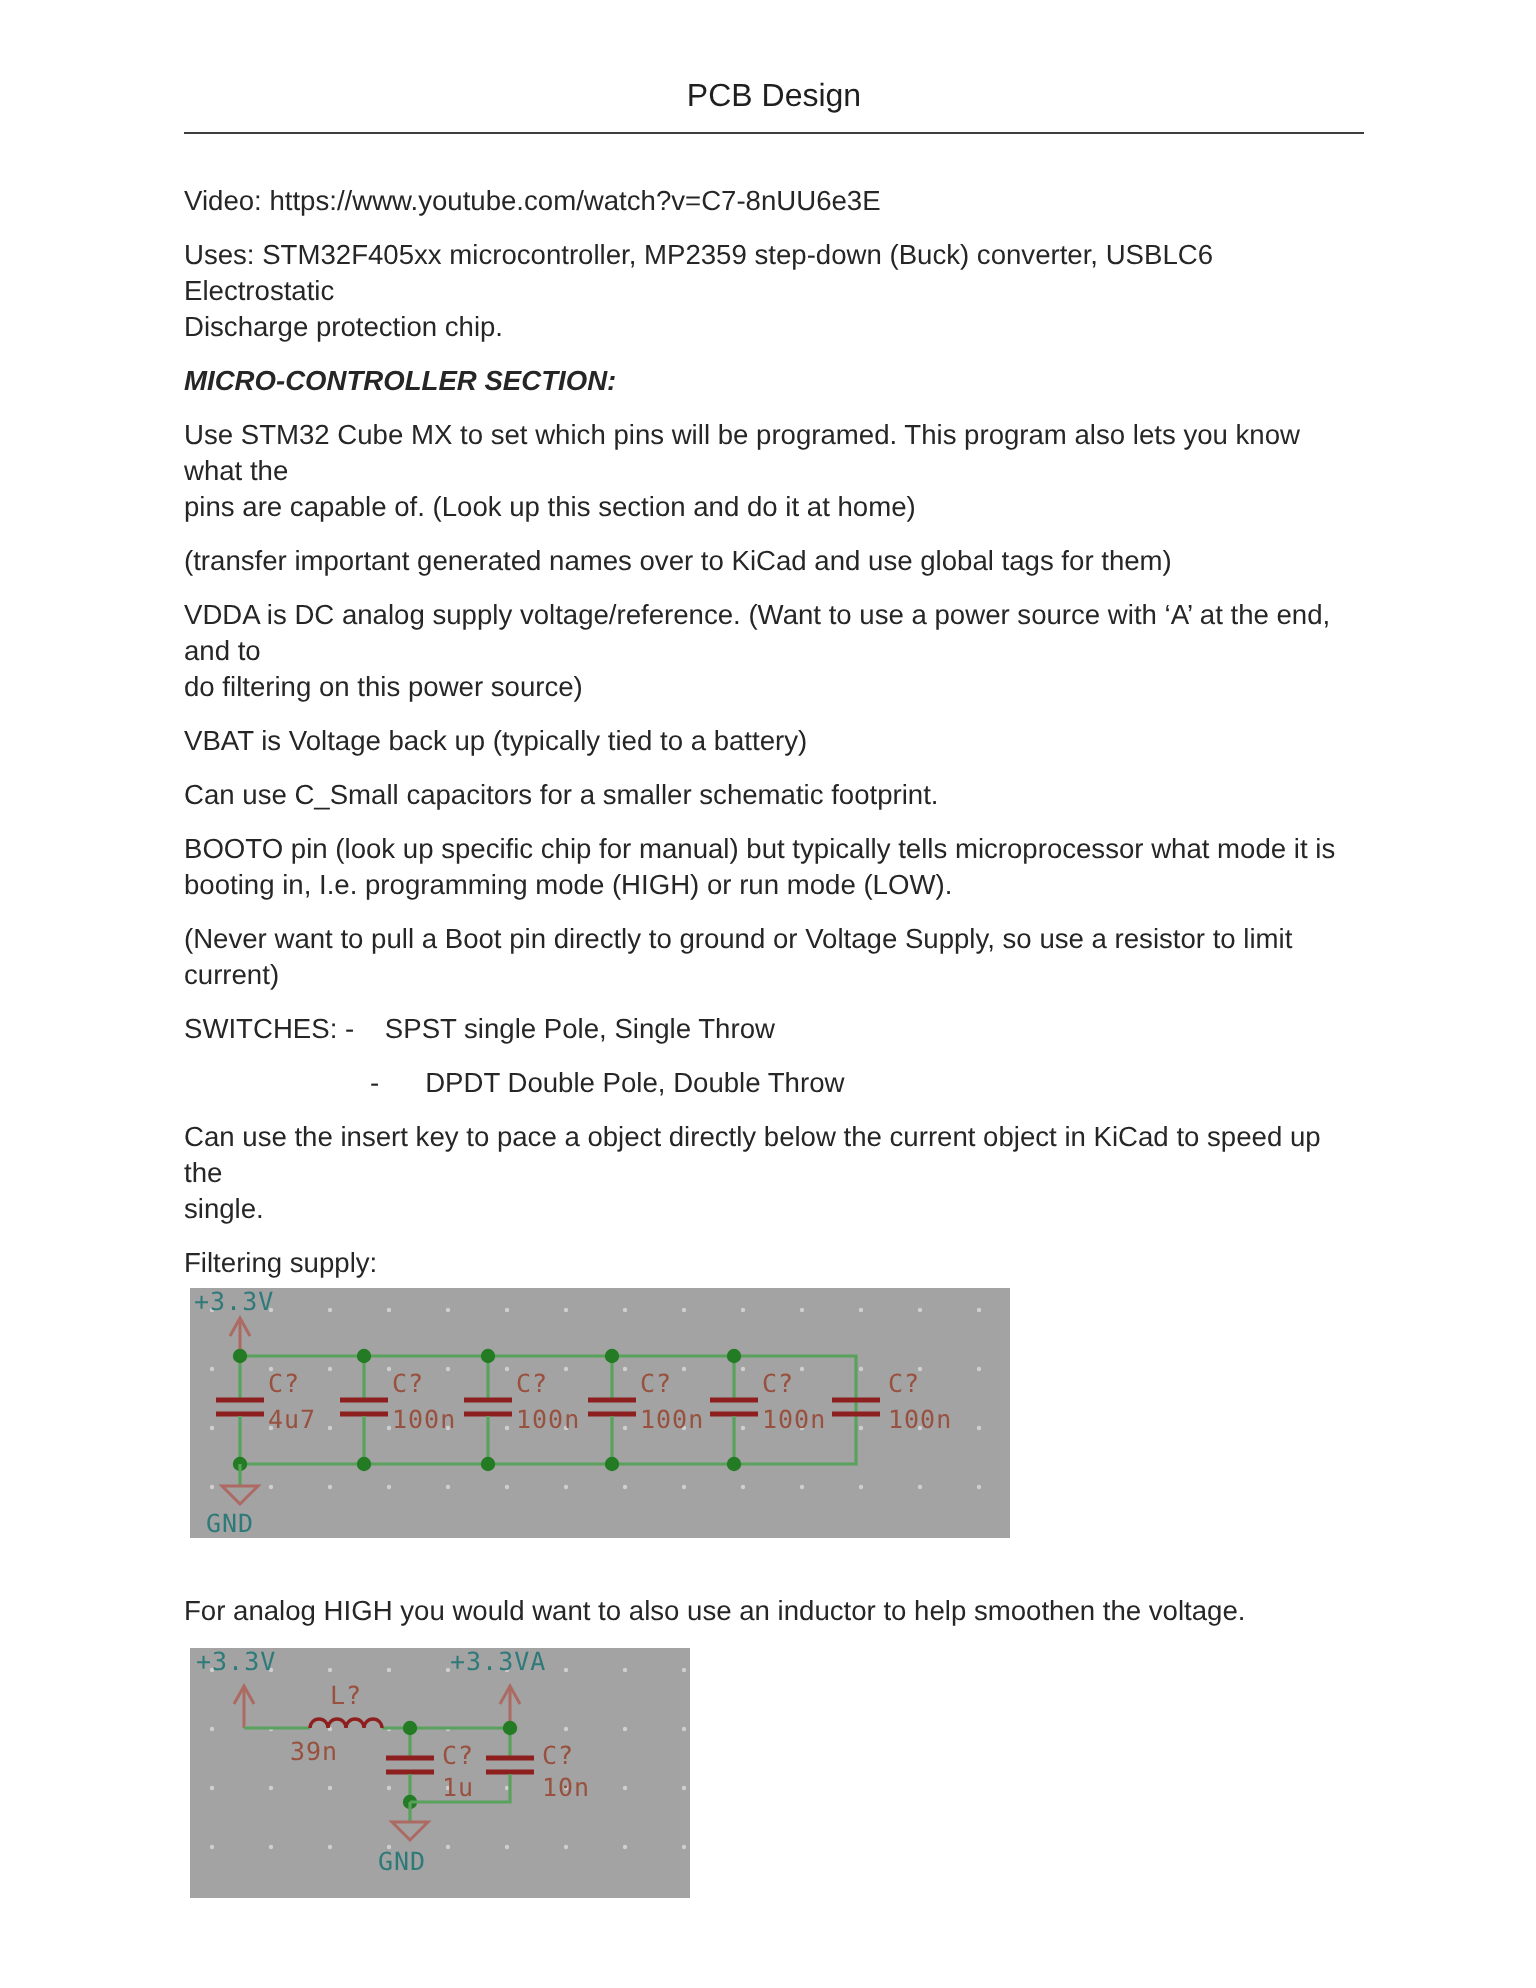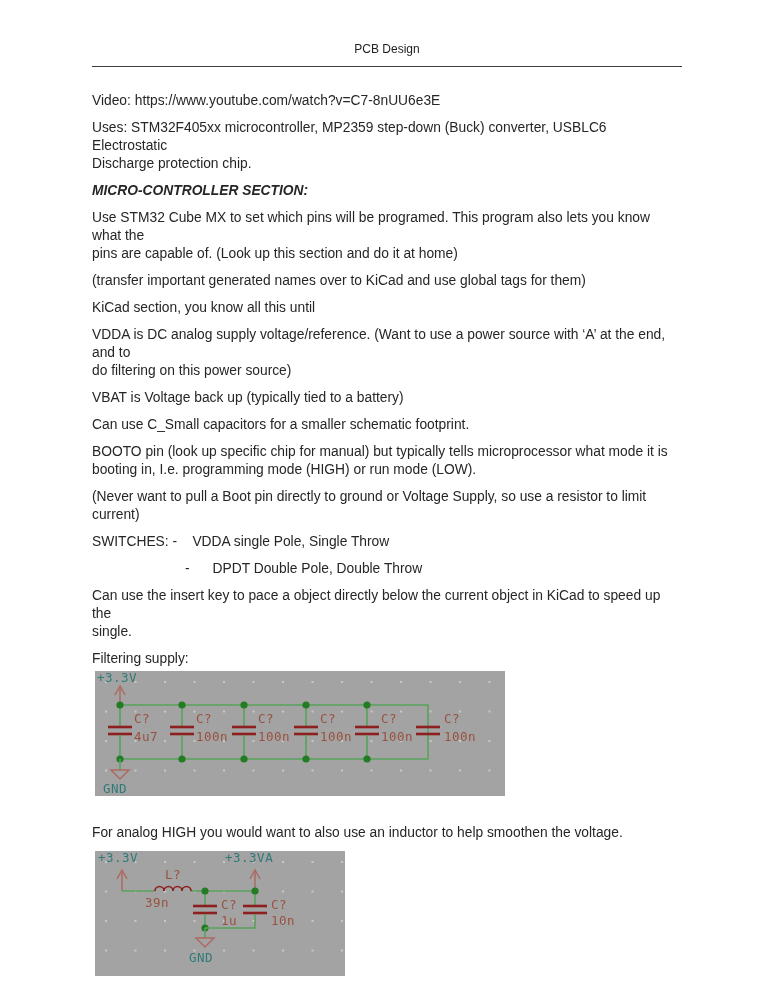--- a/index.html
+++ b/index.html
@@ -8,21 +8,21 @@
     width:768px;height:994px;
     background:#ffffff;
     font-family:"Liberation Sans",sans-serif;
     color:#262626;
     overflow:hidden;
     box-sizing:border-box;
     padding:40px 86px 0 92px;
   }
   .title{
     text-align:center;
-    font-size:12px;
+    font-size:16px;
     line-height:18px;
     color:#1f1f1f;
     white-space:pre-line;
   }
   .divider{
     margin-top:8px;
     width:100%;
     border-bottom:1.7px solid #3d3d3d;
   }
   .doc p{
@@ -59,29 +59,28 @@
   <div class="divider"></div>
 
   <div class="doc">
     <p class="first">Video: https://www.youtube.com/watch?v=C7-8nUU6e3E</p>
     <p>Uses: STM32F405xx microcontroller, MP2359 step-down (Buck) converter, USBLC6 Electrostatic
 Discharge protection chip.</p>
     <p class="section-heading">MICRO-CONTROLLER SECTION:</p>
     <p>Use STM32 Cube MX to set which pins will be programed. This program also lets you know what the
 pins are capable of. (Look up this section and do it at home)</p>
     <p>(transfer important generated names over to KiCad and use global tags for them)</p>
-    <p>KiCad section, you know all this until</p>
     <p>VDDA is DC analog supply voltage/reference. (Want to use a power source with ‘A’ at the end, and to
 do filtering on this power source)</p>
     <p>VBAT is Voltage back up (typically tied to a battery)</p>
     <p>Can use C_Small capacitors for a smaller schematic footprint.</p>
     <p>BOOTO pin (look up specific chip for manual) but typically tells microprocessor what mode it is
 booting in, I.e. programming mode (HIGH) or run mode (LOW).</p>
     <p>(Never want to pull a Boot pin directly to ground or Voltage Supply, so use a resistor to limit current)</p>
-    <p class="switches">SWITCHES: -    VDDA single Pole, Single Throw</p>
+    <p class="switches">SWITCHES: -    SPST single Pole, Single Throw</p>
     <p class="switches switches-2">-      DPDT Double Pole, Double Throw</p>
     <p>Can use the insert key to pace a object directly below the current object in KiCad to speed up the
 single.</p>
     <p>Filtering supply:</p>
 
     <div class="schematic schematic-1">
       <svg width="410" height="125" viewBox="0 0 410 125">
         <defs>
           <pattern id="griddots1" width="29.5" height="29.5" patternUnits="userSpaceOnUse" x="9" y="9">
             <circle cx="2" cy="2" r="1.1" fill="#cfcfcf"></circle>

